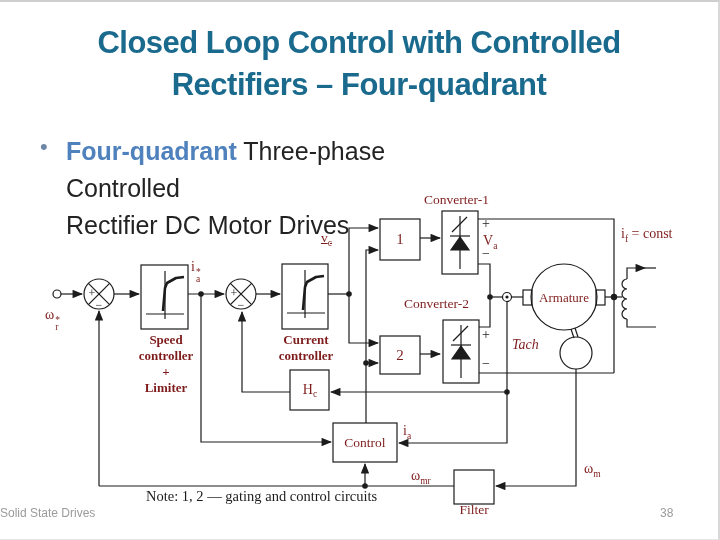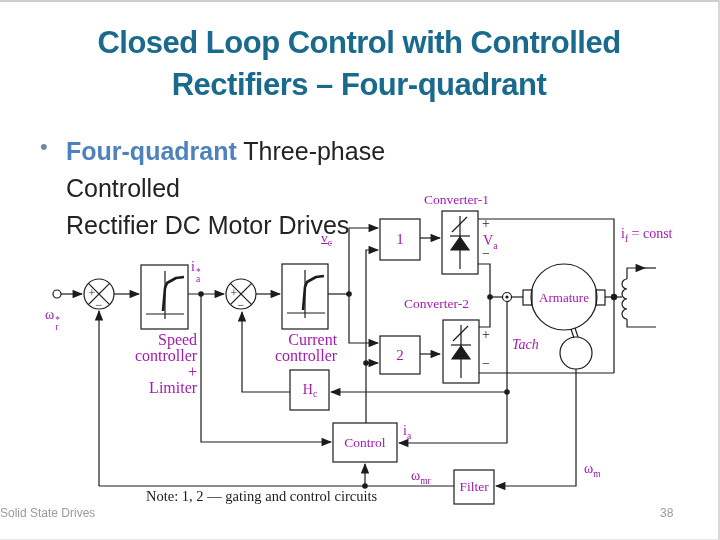--- a/index.html
+++ b/index.html
@@ -5,25 +5,25 @@
   html,body{margin:0;padding:0;background:#888;}
   .slide{position:relative;width:720px;height:540px;background:#ffffff;overflow:hidden;
          font-family:"Liberation Sans",sans-serif;box-sizing:border-box;
          border-top:2px solid #cfcfcf;border-right:2px solid #d8d8d8;border-bottom:1px solid #e6e6e6;}
   .title{position:absolute;top:20px;left:0;right:0;text-align:center;
          color:#1a6a8e;font-size:31px;font-weight:bold;line-height:42px;letter-spacing:-0.5px;}
   .bullet-marker{position:absolute;left:40px;top:134px;color:#6f87a6;font-size:22px;line-height:22px;}
   .bullet-text{position:absolute;left:66px;top:131px;width:420px;color:#232323;
                font-size:25px;line-height:37px;}
   .bullet-text .hl{color:#4f81bd;font-weight:bold;}
-  .dlbl{position:absolute;font-family:"Liberation Serif","DejaVu Serif",serif;color:#a21caf;
+  .dlbl{position:absolute;font-family:"Liberation Serif","DejaVu Serif",serif;color:#7f1d1d;
         font-size:14px;line-height:1;white-space:nowrap;}
   .ctr{transform:translate(-50%,-50%);text-align:center;}
   .sm{font-size:13.5px;}
-  .blocklbl{font-size:16px;line-height:16px;text-align:right;transform:translateX(-50%);}
+  .blocklbl{font-size:13px;line-height:16px;text-align:center;transform:translateX(-50%);font-weight:bold;}
   .ssub{font-size:9.5px;vertical-align:-3.5px;}
   .stack{display:inline-flex;flex-direction:column;font-size:9.5px;line-height:7.5px;
          vertical-align:-3.5px;margin-left:1px;}
   .sumsign{position:absolute;font-family:"Liberation Serif",serif;font-size:12px;
            color:#1c1c1c;transform:translate(-50%,-50%);line-height:1;}
   .note{position:absolute;left:146px;top:486px;font-family:"Liberation Serif","DejaVu Serif",serif;
         font-size:14.5px;color:#1c1c1c;white-space:nowrap;}
   .footer{position:absolute;left:0;right:0;top:504px;
           color:#9b9b9b;font-size:12px;}
   .pagenum{position:absolute;left:660px;top:504px;color:#9b9b9b;font-size:12px;}
@@ -184,21 +184,21 @@
     <div>+</div>
     <div>Limiter</div>
   </div>
   <div class="dlbl blocklbl" style="left:306px;top:330px;">
     <div>Current</div>
     <div>controller</div>
   </div>
 
   <div class="dlbl ctr" style="left:310px;top:389px;"><span>H</span><span class="ssub">c</span></div>
   <div class="dlbl ctr sm" style="left:365px;top:441px;">Control</div>
-  <div class="dlbl ctr sm" style="left:474px;top:485px;text-align:center;">Filter</div>
+  <div class="dlbl ctr sm" style="left:474px;top:508px;text-align:center;">Filter</div>
   <div class="dlbl ctr" style="left:564px;top:295px;font-size:13px;">Armature</div>
   <div class="dlbl" style="left:512px;top:336px;font-style:italic;">Tach</div>
 
   <div class="dlbl" style="left:45px;top:306px;"><span>ω</span><span class="stack">
         <span>*</span>
         <span>r</span>
       </span></div>
   <div class="dlbl" style="left:191px;top:258px;"><span>i</span><span class="stack">
         <span>*</span>
         <span>a</span>

